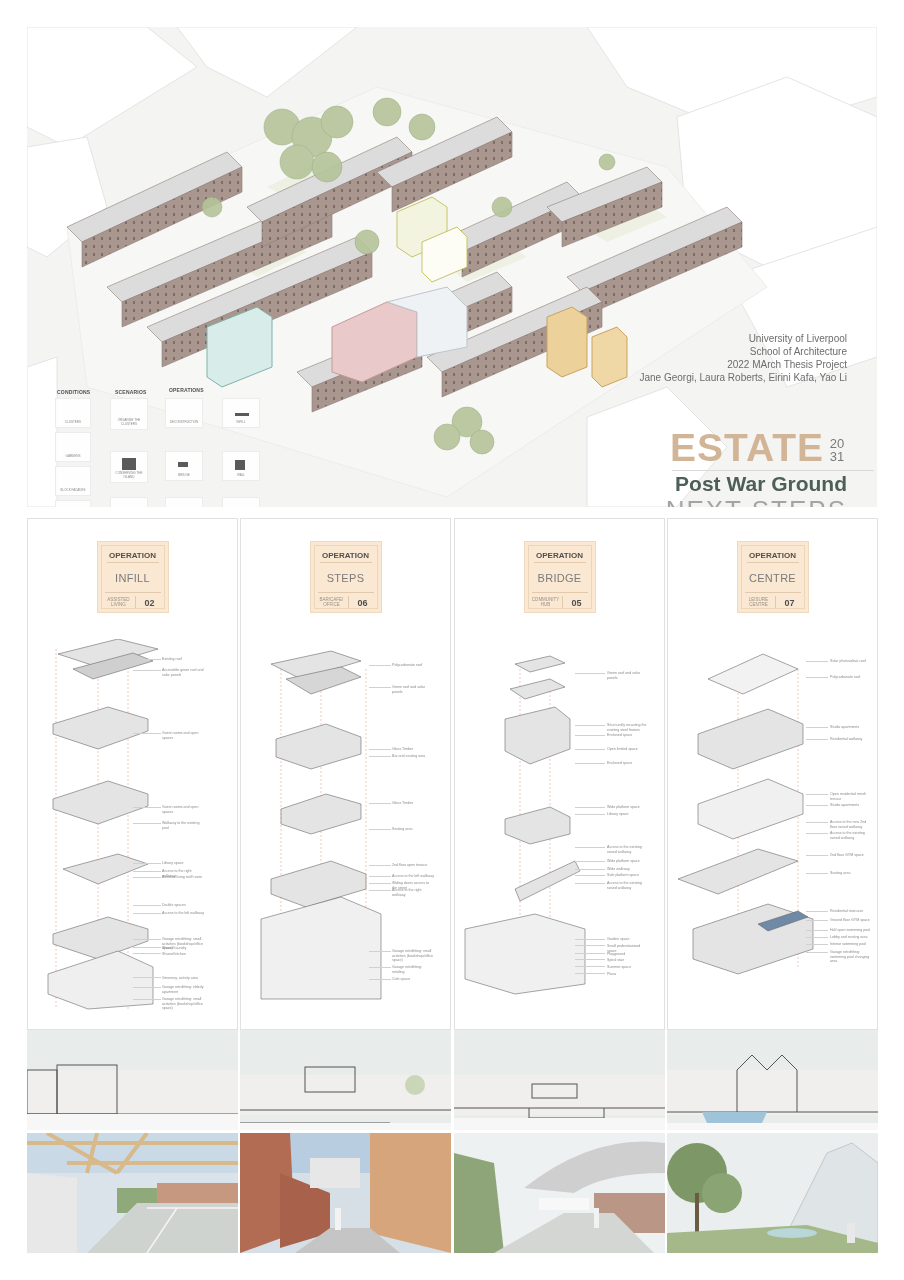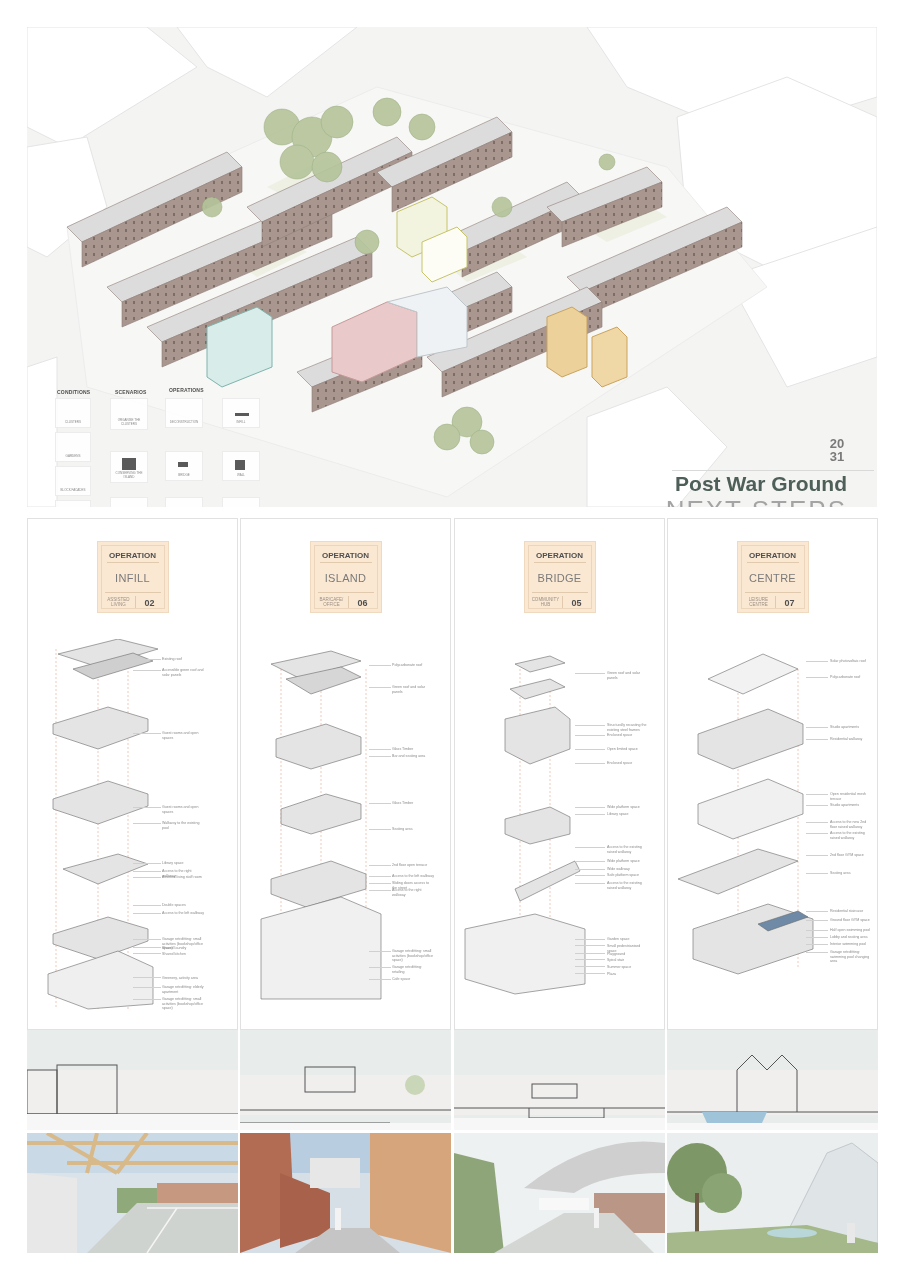--- a/index.html
+++ b/index.html
@@ -6,21 +6,21 @@
   html, body { width: 904px; height: 1280px; background: #ffffff; overflow: hidden; }
   body { position: relative; font-family: "Liberation Sans", sans-serif; color: #4a4a4a; }
 
   
   .hero { position: absolute; left: 27px; top: 27px; width: 850px; height: 480px; background: #f4f4f3; overflow: hidden; }
   .hero svg { position: absolute; left: 0; top: 0; }
 
   .credits { position: absolute; right: 30px; top: 305px; text-align: right; font-size: 10px; line-height: 13px; color: #6c6c6c; }
   .title-a { position: absolute; right: 30px; top: 363px; font-size: 39px; font-weight: bold; color: #d2b596; letter-spacing: 1px; line-height: 40px; }
   .title-b { position: absolute; left: 670px; top: 401px; font-size: 39px; font-weight: bold; color: #d2b596; letter-spacing: 1px; line-height: 40px; }
-  .year { position: absolute; right: 30px; top: 410px; font-size: 13px; font-weight: bold; color: #7a7a7a; line-height: 13px; text-align: center; width: 20px; }
+  .year { position: absolute; right: 30px; top: 410px; font-size: 13px; font-weight: normal; color: #7a7a7a; line-height: 13px; text-align: center; width: 20px; }
   .title-rule { position: absolute; left: 672px; top: 443px; width: 202px; height: 1px; background: #d9d9d9; }
   .subtitle { position: absolute; right: 30px; top: 445px; font-size: 21px; font-weight: bold; color: #4d5f58; line-height: 24px; }
   .subtitle2 { position: absolute; right: 30px; top: 468px; font-size: 26px; color: #a4a4a4; letter-spacing: 2px; line-height: 30px; font-weight: 300; }
 
   
   .legend { position: absolute; left: 30px; top: 362px; width: 210px; height: 140px; }
   .legend .hdr { position: absolute; font-size: 5px; font-weight: bold; color: #4f4f4f; letter-spacing: 0.2px; }
   .legend .cell { position: absolute; background: rgba(255,255,255,0.85); border: 1px solid #ececec; }
   .legend .cell .cap { position: absolute; bottom: 3px; left: 0; right: 0; text-align: center; font-size: 3px; color: #888; }
   .legend .cell .glyph { position: absolute; background: #5a5a5a; }
@@ -172,20 +172,27 @@
         <div class="cap">BRIDGE</div>
       </div>
     <div class="cell" style="left:165px;top:62px;width:38px;height:30px;">
         <div class="glyph" style="left:12px;top:8px;width:10px;height:10px;"></div>
         <div class="cap">WALL</div>
       </div>
     <div class="cell" style="left:108px;top:108px;width:38px;height:30px;"></div>
     <div class="cell" style="left:165px;top:108px;width:38px;height:30px;"></div>
   </div>
 
+  <div class="credits">
+    <div>University of Liverpool</div>
+    <div>School of Architecture</div>
+    <div>2022 MArch Thesis Project</div>
+    <div>Jane Georgi, Laura Roberts, Eirini Kafa, Yao Li</div>
+  </div>
+  <div class="title-b" style="left:643px;">ESTATE</div>
   <div class="year">
     <div>20</div>
     <div>31</div>
   </div>
   <div class="title-rule" style="left:645px;"></div>
   <div class="subtitle">Post War Ground</div>
   <div class="subtitle2">NEXT STEPS</div>
 </div>
 
 <div class="panel" style="left:27px;">
@@ -250,21 +257,21 @@
     <div class="ann-line" style="left:105px;top:360px;width:28px;"></div>
       <div class="ann" style="left:134px;top:358px;">Garage retrofitting: small activities (bookshop/office space)</div>
   </div>
 </div>
 
 <div class="panel" style="left:240px;">
   <div class="opcard">
       <div class="inner">
     <div class="op">OPERATION</div>
         <div class="r1"></div>
-    <div class="name">ISLAND</div>
+    <div class="name">STEPS</div>
         <div class="r2"></div>
     <div class="use">BAR/CAFE/ OFFICE</div>
         <div class="vr"></div>
     <div class="num">06</div>
   </div>
     </div>
   <div class="exploded">
     <svg width="211" height="380">
       <g stroke="#e8a48c" stroke-dasharray="2,2" stroke-width="0.6">
           <line x1="40" y1="30" x2="40" y2="330"></line>

